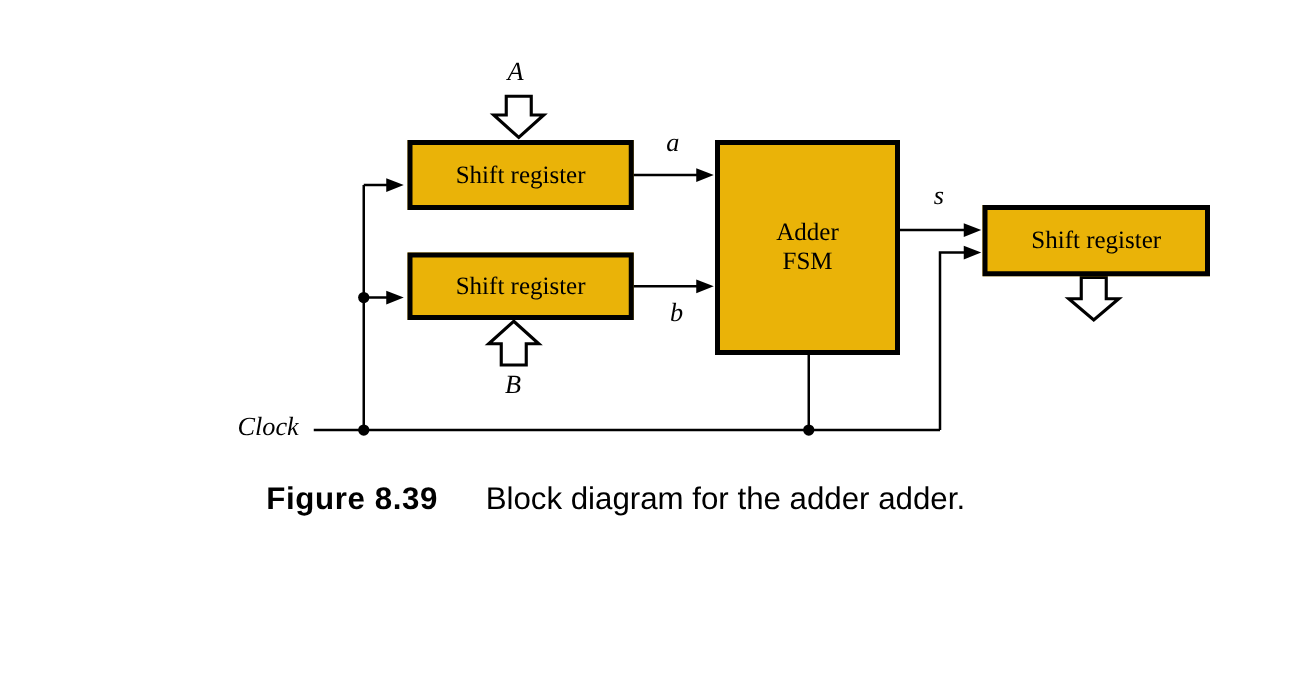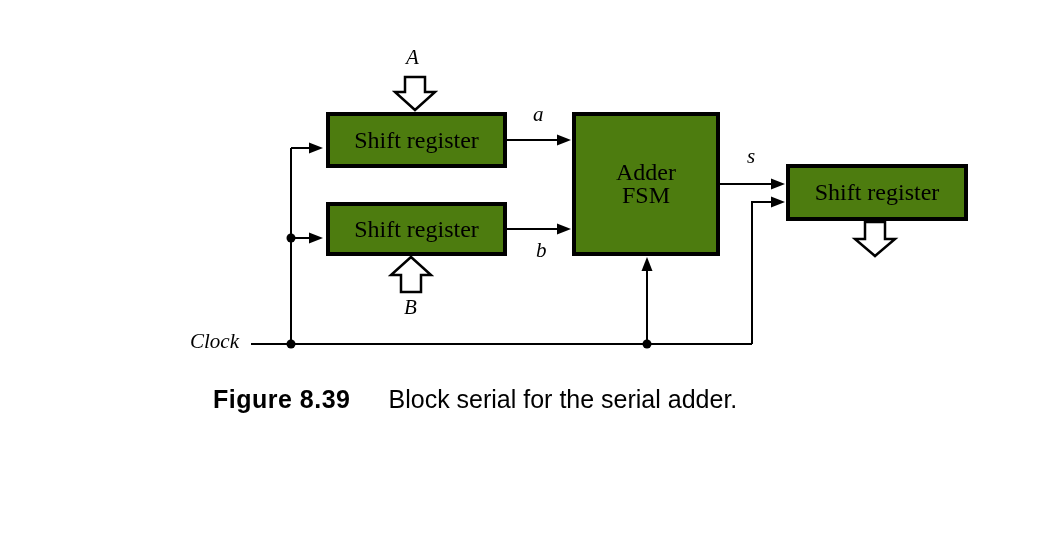--- a/index.html
+++ b/index.html
@@ -12,33 +12,33 @@
     font-family: "Liberation Serif", serif;
     color: #000000;
   }
   .wires {
     position: absolute;
     left: 0; top: 0;
     width: 1045px; height: 544px;
   }
   .box {
     position: absolute;
-    background: #4d7c0f;
+    background: #eab308;
     border: 4px solid #000000;
     box-sizing: border-box;
     display: flex;
     align-items: center;
     justify-content: center;
-    font-size: 24px;
+    font-size: 20px;
     line-height: 23px;
     text-align: center;
   }
   .reg-a   { left: 326px; top: 112px; width: 181px; height: 56px; }
   .reg-b   { left: 326px; top: 202px; width: 181px; height: 54px; }
-  .fsm     { left: 572px; top: 112px; width: 148px; height: 144px; flex-direction: column; }
+  .fsm     { left: 572px; top: 112px; width: 148px; height: 172px; flex-direction: column; }
   .reg-sum { left: 786px; top: 164px; width: 182px; height: 57px; }
   .lbl {
     position: absolute;
     font-style: italic;
     font-size: 21px;
     line-height: 22px;
     white-space: nowrap;
   }
   .lbl-A     { left: 406px; top: 46px;  }
   .lbl-a     { left: 533px; top: 103px; }
@@ -111,16 +111,16 @@
   </div>
 
   <div class="lbl lbl-A">A</div>
   <div class="lbl lbl-B">B</div>
   <div class="lbl lbl-a">a</div>
   <div class="lbl lbl-b">b</div>
   <div class="lbl lbl-s">s</div>
   <div class="lbl lbl-clock">Clock</div>
 
   <div class="caption">
-    <span class="figno">Figure 8.39</span><span>Block serial for the serial adder.</span>
+    <span class="figno">Figure 8.39</span><span>Block diagram for the adder adder.</span>
   </div>
 
 </div>
 
 </body></html>

